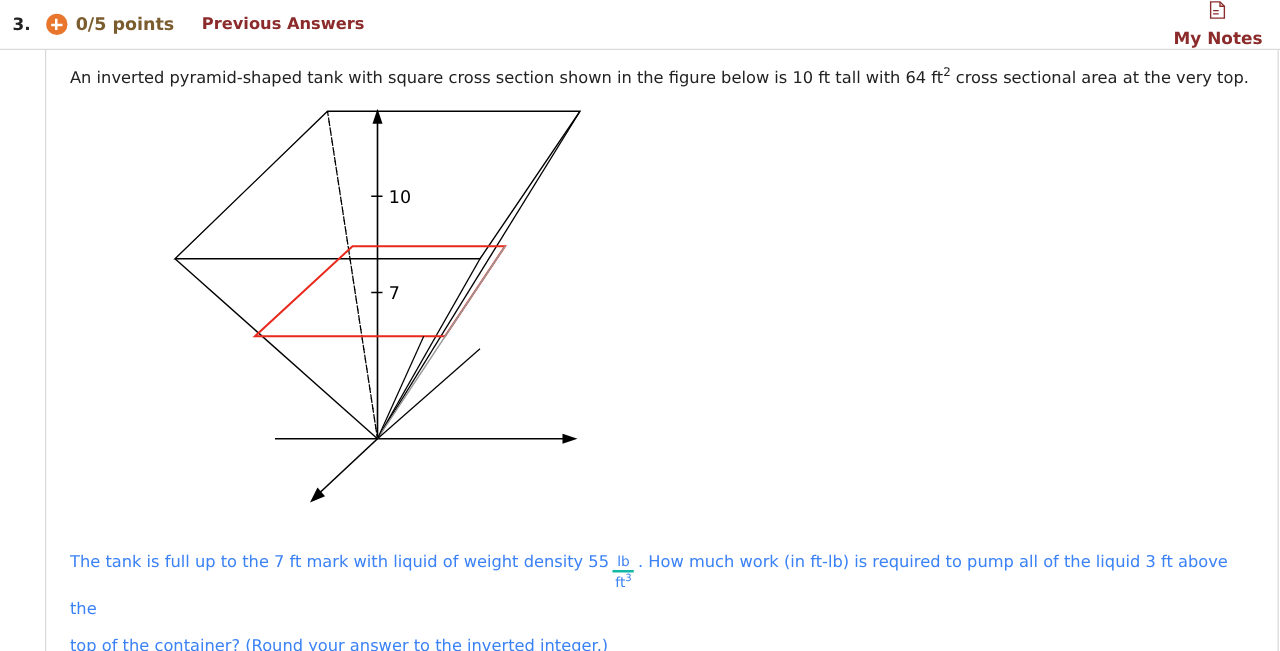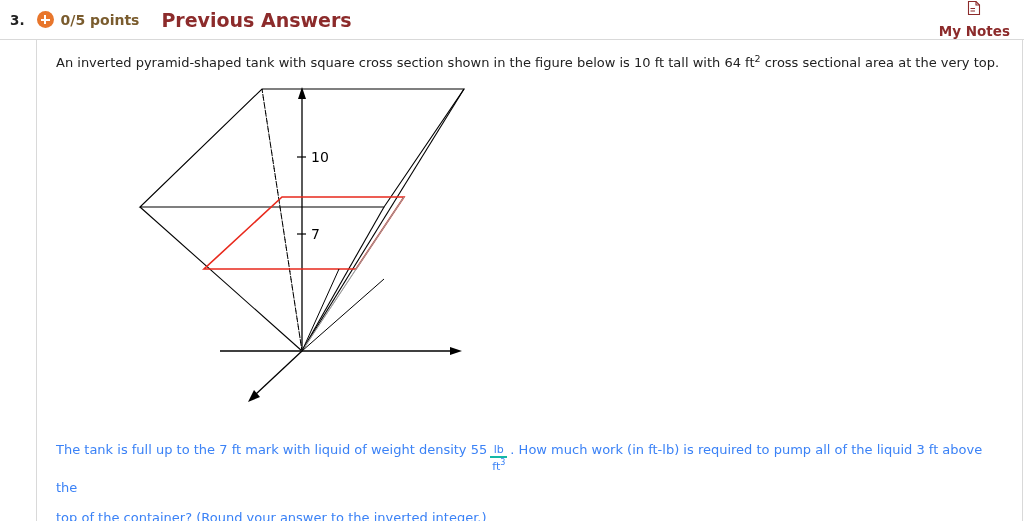--- a/index.html
+++ b/index.html
@@ -58,21 +58,21 @@
   }
   .points {
     font-weight: bold;
     color: #7a5c2e;
     font-size: 14px;
     margin-right: 22px;
   }
   .prev-answers {
     font-weight: bold;
     color: #8c2b2b;
-    font-size: 19px;
+    font-size: 13px;
     cursor: pointer;
   }
   .header-right {
     margin-left: auto;
     display: flex;
     align-items: center;
     gap: 7px;
     cursor: pointer;
     flex-direction: column;
   }

